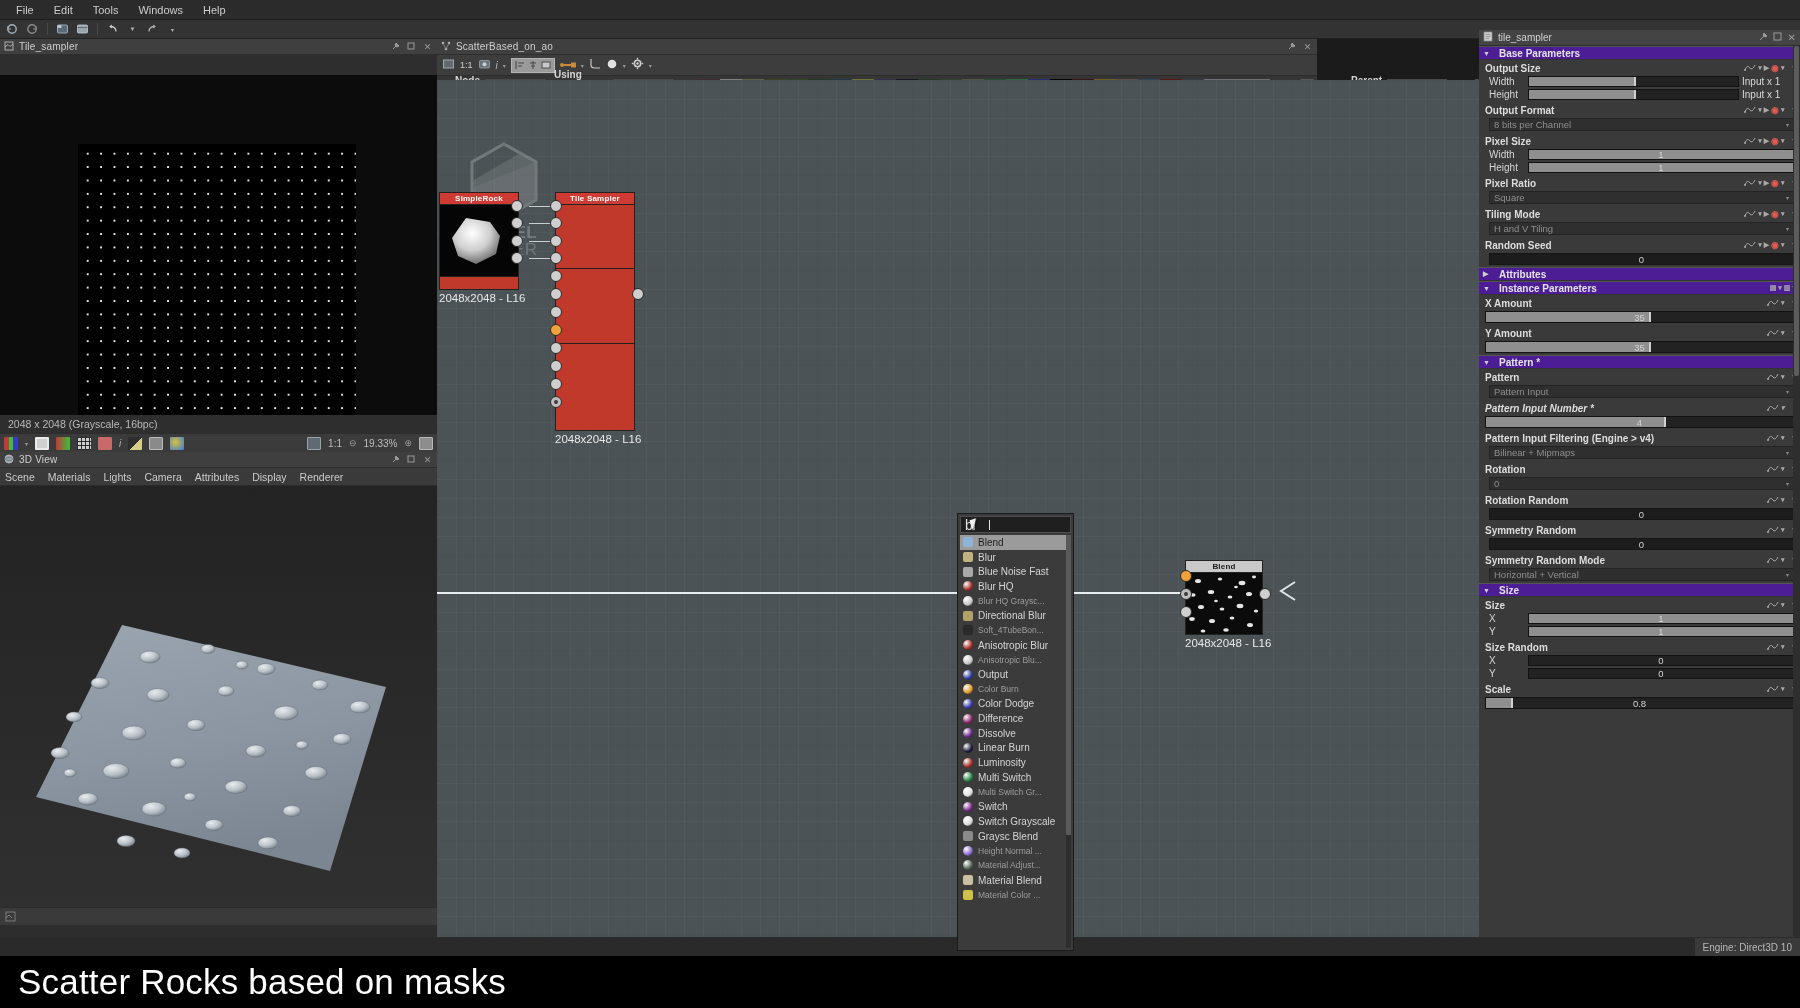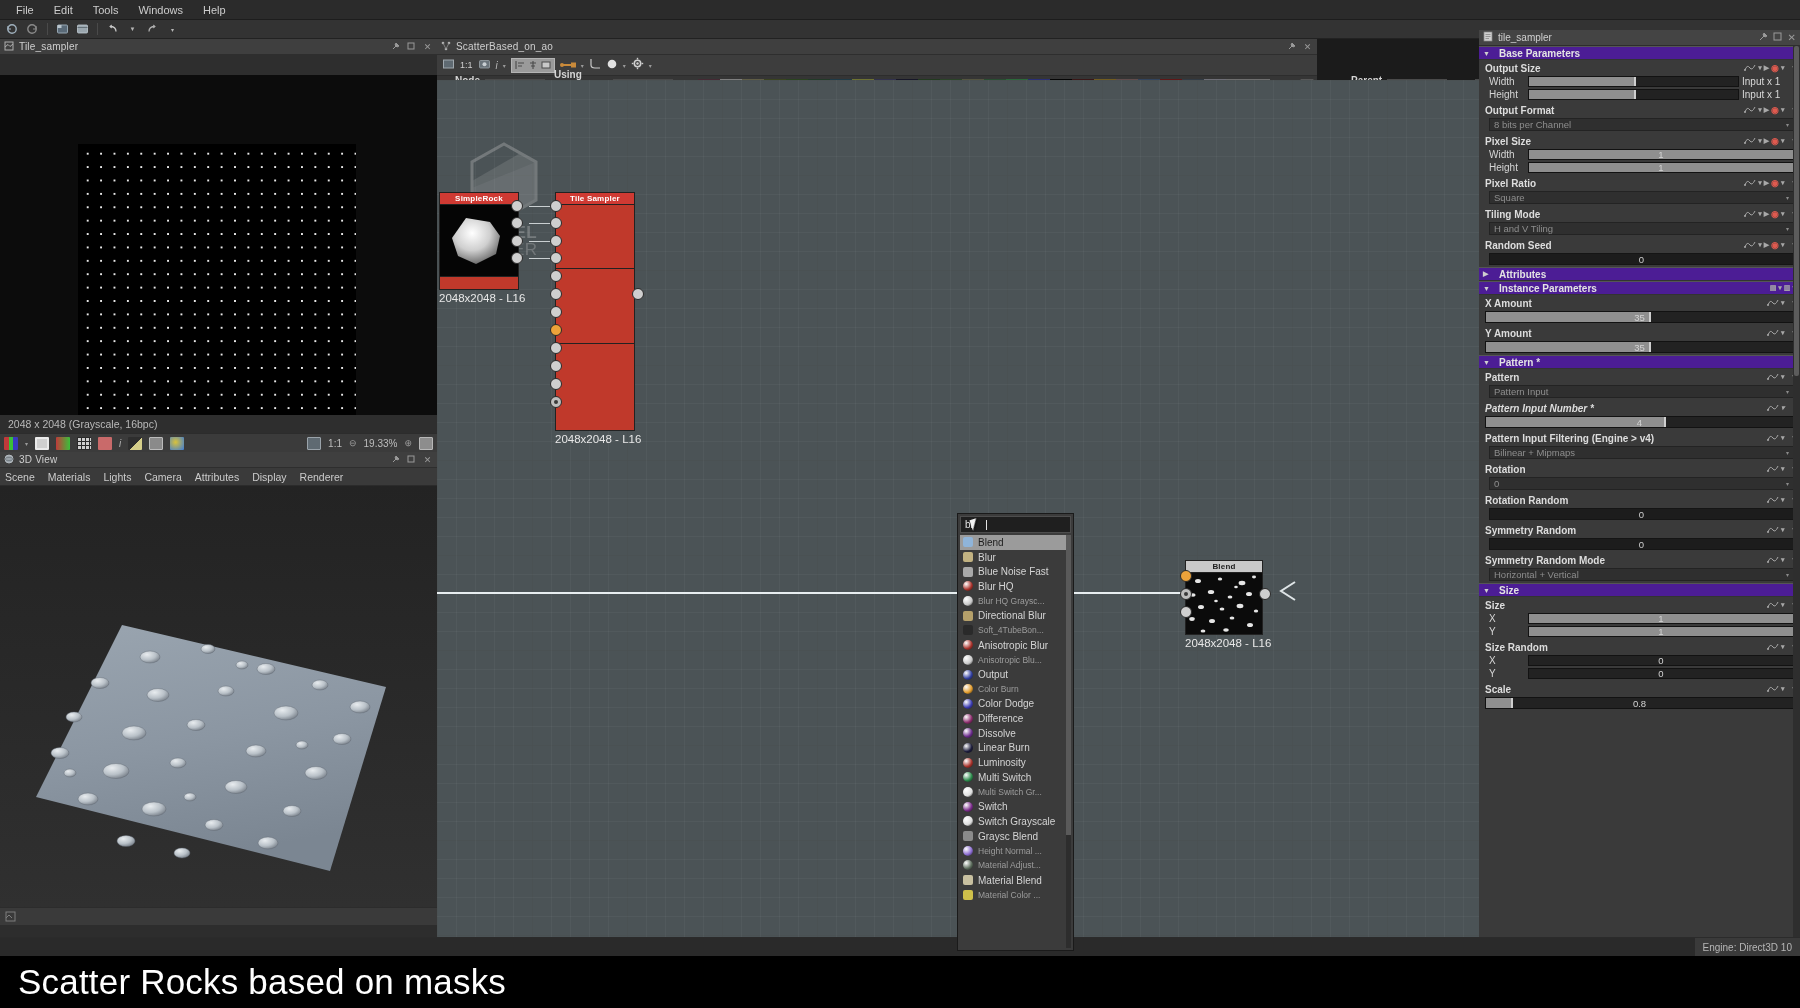--- a/index.html
+++ b/index.html
@@ -215,21 +215,21 @@
   }
   .scrollbar .thumb { position: absolute; left: 1px; top: 0; width: 5px; height: 330px; background: #5c5c5c; border-radius: 2px; }
 
   
   #dropdown {
     position: absolute; left: 957px; top: 513px; width: 117px; height: 438px;
     background: #3b3b3b; border: 1px solid #1a1a1a; z-index: 50;
   }
   #dropdown .search {
     height: 17px; background: #1f1f1f; border: 1px solid #4d4d4d; margin: 2px;
-    display: flex; align-items: center; padding: 0 4px; font-size: 10px; color: #e2e2e2; gap: 12px;
+    display: flex; align-items: center; padding: 0 4px; font-size: 14px; color: #e2e2e2; gap: 12px;
   }
   #dropdown .caret { width:1px; height:10px; background:#e2e2e2; margin-left:1px; }
   .dlist { position: absolute; left: 2px; top: 21px; width: 106px; height: 413px; overflow: hidden; }
   .ditem {
     height: 14.7px; display: flex; align-items: center; gap: 5px; padding-left: 3px;
     font-size: 10px; color: #d4d4d4; white-space: nowrap;
   }
   .ditem.sel { background: #9b9b9b; color: #1d1d1d; }
   .ditem.dim { color: #9d9d9d; font-size: 8.5px; }
   .dicon { width: 10px; height: 10px; flex: 0 0 10px; border-radius: 2px; }

